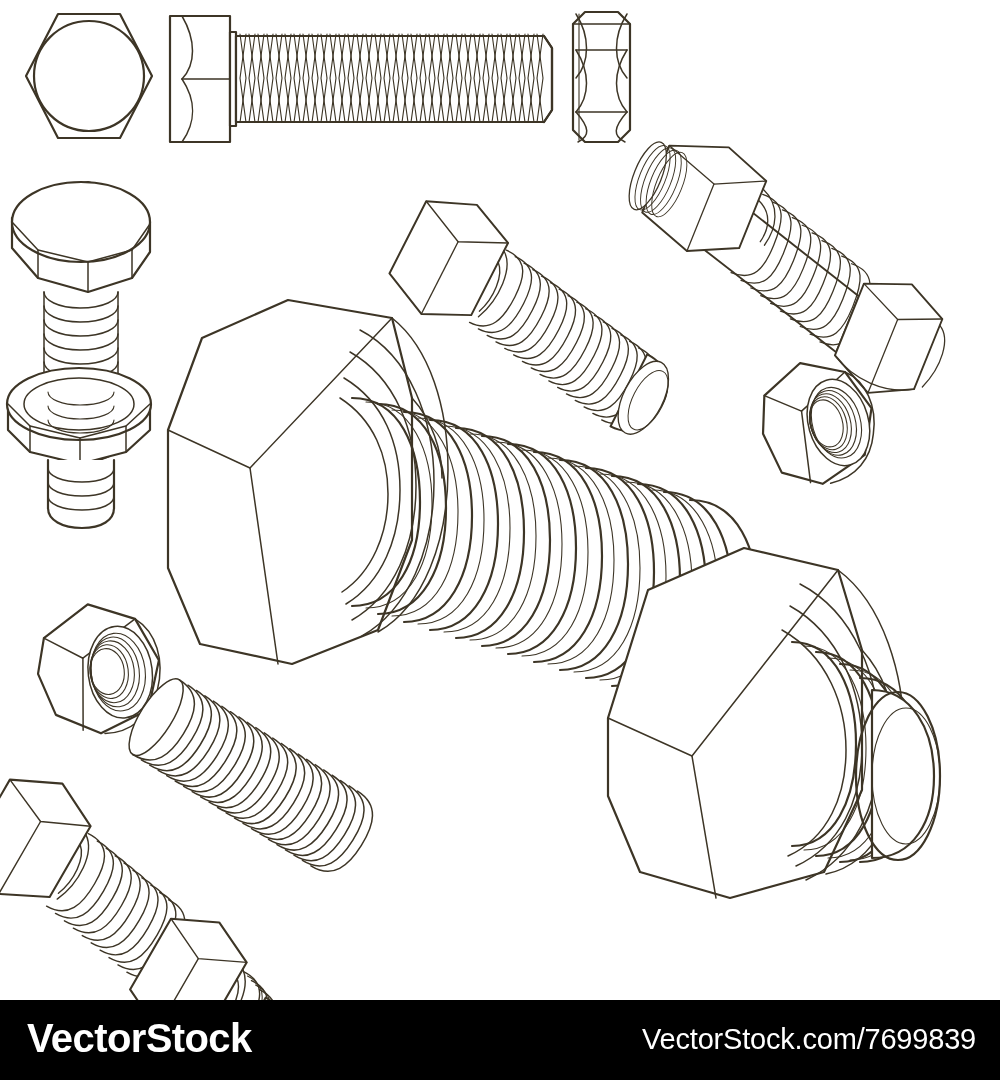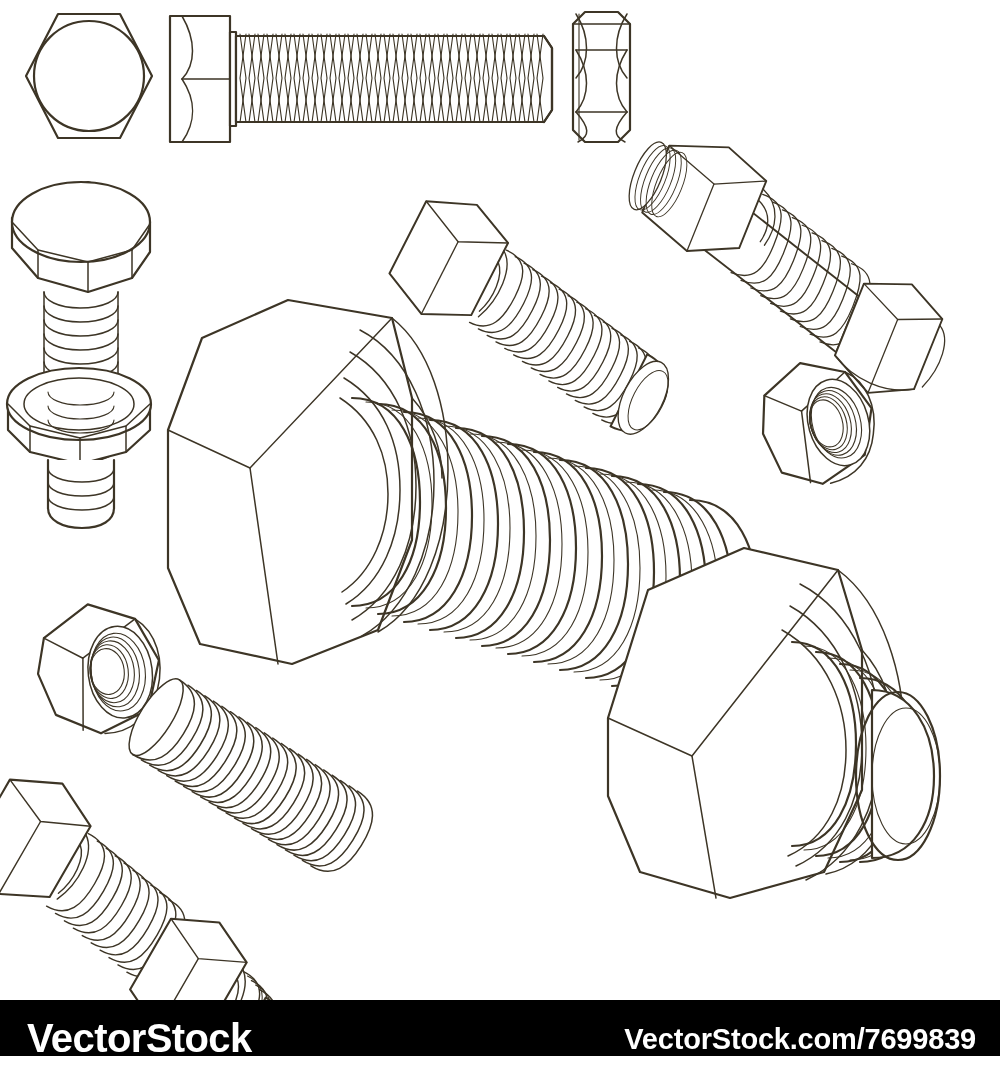--- a/index.html
+++ b/index.html
@@ -47,41 +47,41 @@
     stroke-linejoin:round;
   }
   .fillw{ fill:#ffffff; }
 
   
   #footer{
     position:absolute;
     left:0;
     top:1000px;
     width:1000px;
-    height:56px;
+    height:80px;
     background:#000000;
   }
   #brand{
     position:absolute;
     left:27px;
     top:16px;
     color:#ffffff;
     font-size:40px;
     font-weight:bold;
     letter-spacing:-0.6px;
     font-family:"Liberation Sans", sans-serif;
     white-space:nowrap;
   }
   #url{
     position:absolute;
     right:24px;
     top:23px;
     color:#ffffff;
     font-size:29px;
-    font-weight:bold;
+    font-weight:normal;
     letter-spacing:-0.2px;
     font-family:"Liberation Sans", sans-serif;
     white-space:nowrap;
   }
 </style>
 </head>
 <body>
 
 <div id="stage">
 

